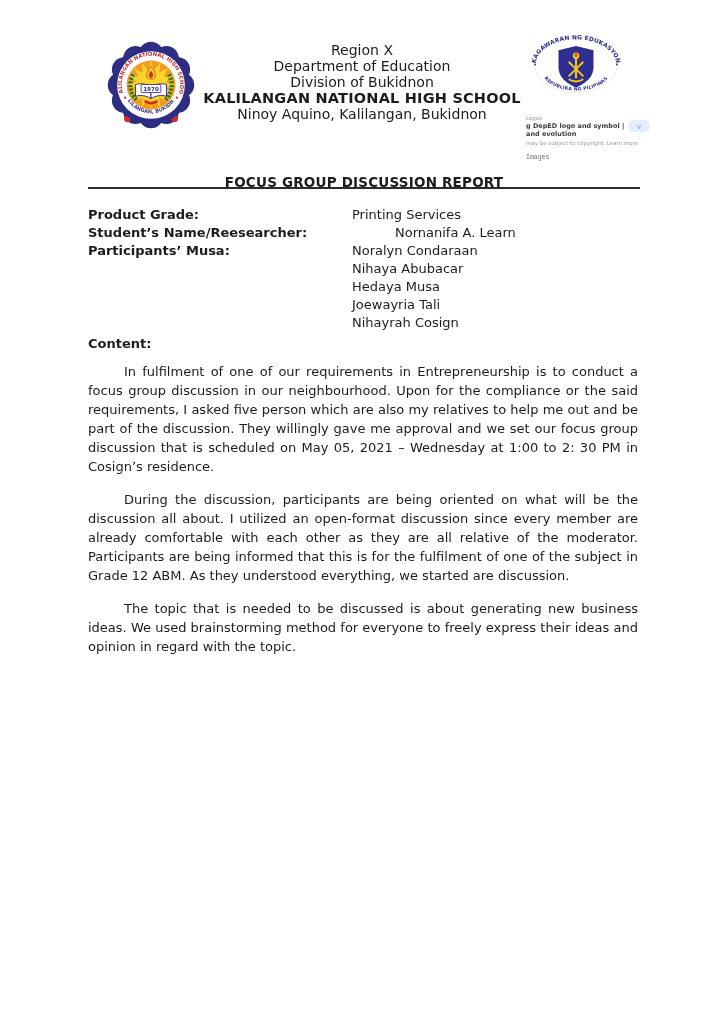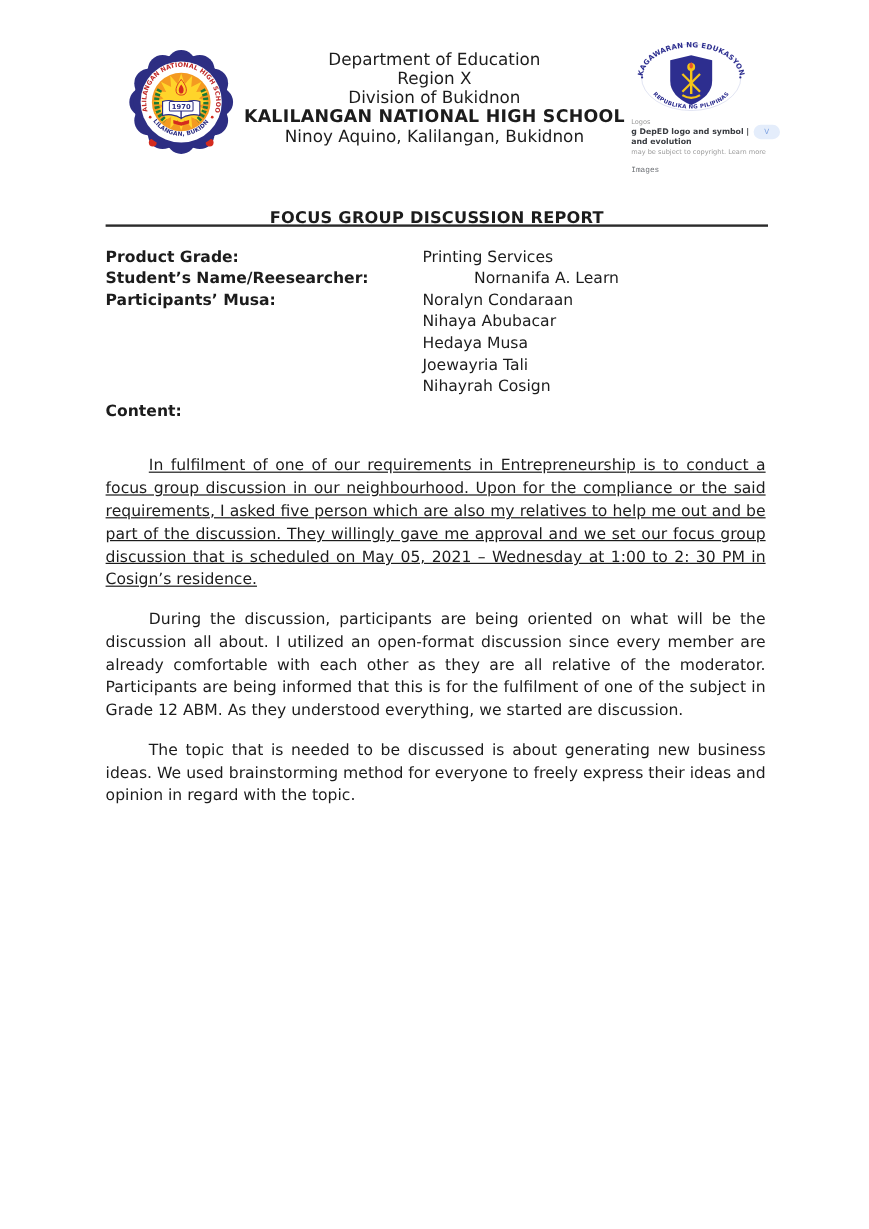--- a/index.html
+++ b/index.html
@@ -7,42 +7,42 @@
         color:#1c1c1c;font-family:"DejaVu Sans","Liberation Sans",sans-serif;}
 
   
   .school-seal{position:absolute;left:104px;top:38px;width:94px;height:94px;}
   .header-text{position:absolute;left:162px;top:42px;width:400px;text-align:center;
                font-size:14px;line-height:16px;}
   .header-text .school-name{font-weight:bold;font-size:14.5px;letter-spacing:.2px;}
 
   .deped-block{position:absolute;left:524px;top:34px;width:126px;}
   .deped-seal{display:block;margin-left:6px;}
-  .snippet{position:relative;margin-top:4px;padding-left:2px;}
+  .snippet{position:relative;margin-top:20px;padding-left:2px;}
   .sn-kicker{color:#9b9b9b;font-size:5.5px;line-height:7px;}
   .sn-title{color:#3a3d42;font-size:6.5px;font-weight:600;line-height:8px;}
   .sn-copy{color:#9b9b9b;font-size:5.5px;line-height:7px;margin-top:2px;}
   .sn-footer{color:#6e7176;font-size:6.5px;margin-top:7px;font-family:Liberation Mono, monospace;}
   .sn-badge{position:absolute;right:0;top:5px;background:#e4edfb;color:#7a9fe0;
             border-radius:8px;font-size:6px;padding:2.5px 9px;}
 
   
   .report-title{position:absolute;top:174px;left:88px;width:552px;text-align:center;
                 font-weight:bold;font-size:13.5px;letter-spacing:.2px;}
   .title-rule{position:absolute;top:187px;left:88px;width:552px;height:2px;background:#2b2b2b;}
 
   
   .body-block{position:absolute;top:206px;left:88px;width:550px;font-size:13px;line-height:18px;}
   .field-row{display:flex;}
   .field-label{width:264px;font-weight:bold;flex:none;}
   .field-value{flex:1;}
   .value-indent{padding-left:43px;}
   .content-label{font-weight:bold;margin-top:3px;}
   .body-block p{margin:14px 0 0 0;text-align:justify;text-indent:36px;line-height:19px;}
-  .body-block p.first{margin-top:26px;text-decoration:underline;}
+  .body-block p.first{margin-top:9px;}
 
   
   .seal-text{font-family:"DejaVu Sans","Liberation Sans",sans-serif;font-weight:bold;}
 </style>
 </head>
 <body>
 
 <div class="page">
 
   <div class="school-seal">
@@ -89,22 +89,22 @@
       </text>
       <text font-size="5.2" fill="#2d2e83" class="seal-text" letter-spacing="0.1">
         <textPath href="#sealBottomPath" startOffset="50%" text-anchor="middle">KALILANGAN, BUKIDNON</textPath>
       </text>
       <circle cx="22.5" cy="63.5" r="1.2" fill="#d42b1e"></circle>
       <circle cx="77.5" cy="63.5" r="1.2" fill="#d42b1e"></circle>
     </svg>
   </div>
 
   <div class="header-text">
+    <div>Region X</div>
     <div>Department of Education</div>
-    <div>Region X</div>
     <div>Division of Bukidnon</div>
     <div class="school-name">KALILANGAN NATIONAL HIGH SCHOOL</div>
     <div>Ninoy Aquino, Kalilangan, Bukidnon</div>
   </div>
 
   <div class="deped-block">
     <svg class="deped-seal" viewBox="0 0 100 66" width="92" height="61">
       <ellipse cx="50" cy="33" rx="45" ry="30" fill="#ffffff" stroke="#c9cde8" stroke-width="0.5"></ellipse>
       <g>
         <path d="M 50,13 L 69,17.5 L 69,36 Q 69,50 50,58 Q 31,50 31,36 L 31,17.5 Z" fill="#2d2e8f"></path>

